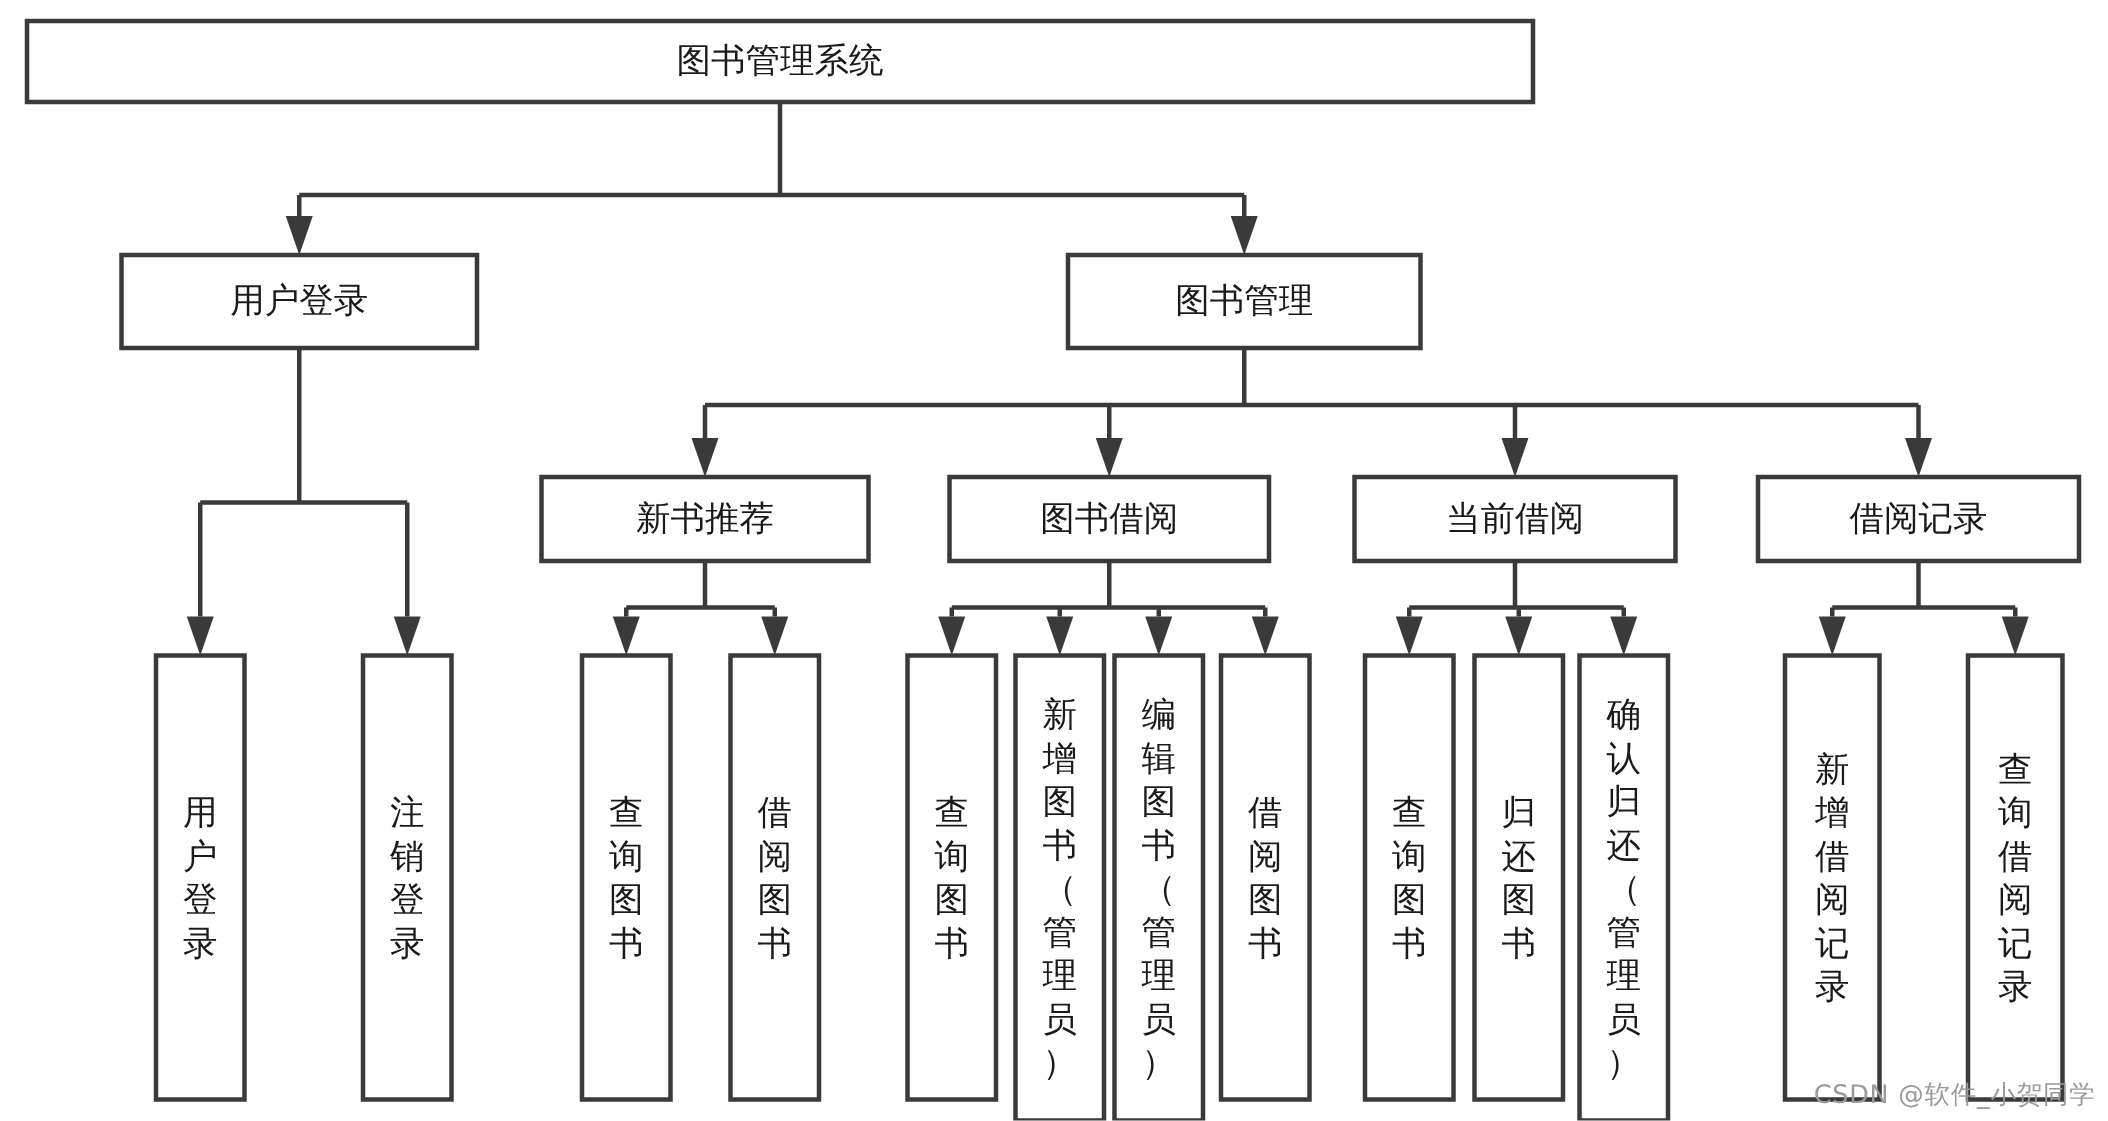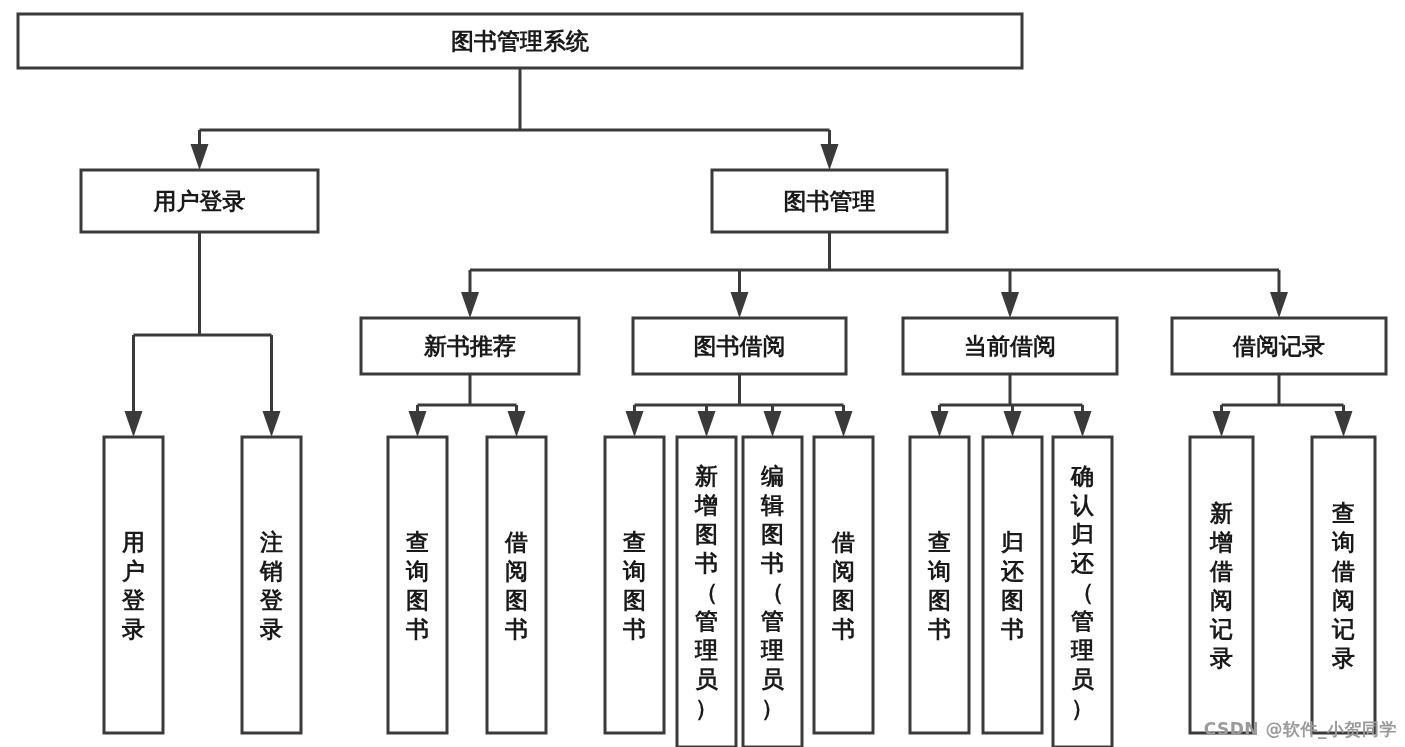--- a/index.html
+++ b/index.html
@@ -12,21 +12,20 @@
     width: 1405px;
     height: 747px;
     overflow: hidden;
     font-family: "DejaVu Sans", "Liberation Sans", sans-serif;
   }
   #diagram-root {
     position: relative;
     width: 1405px;
     height: 747px;
     background: #ffffff;
-    font-weight: bold;
   }
   svg#diagram-svg {
     position: absolute;
     top: 0;
     left: 0;
     width: 1405px;
     height: 747px;
     display: block;
   }
   .node-box {

